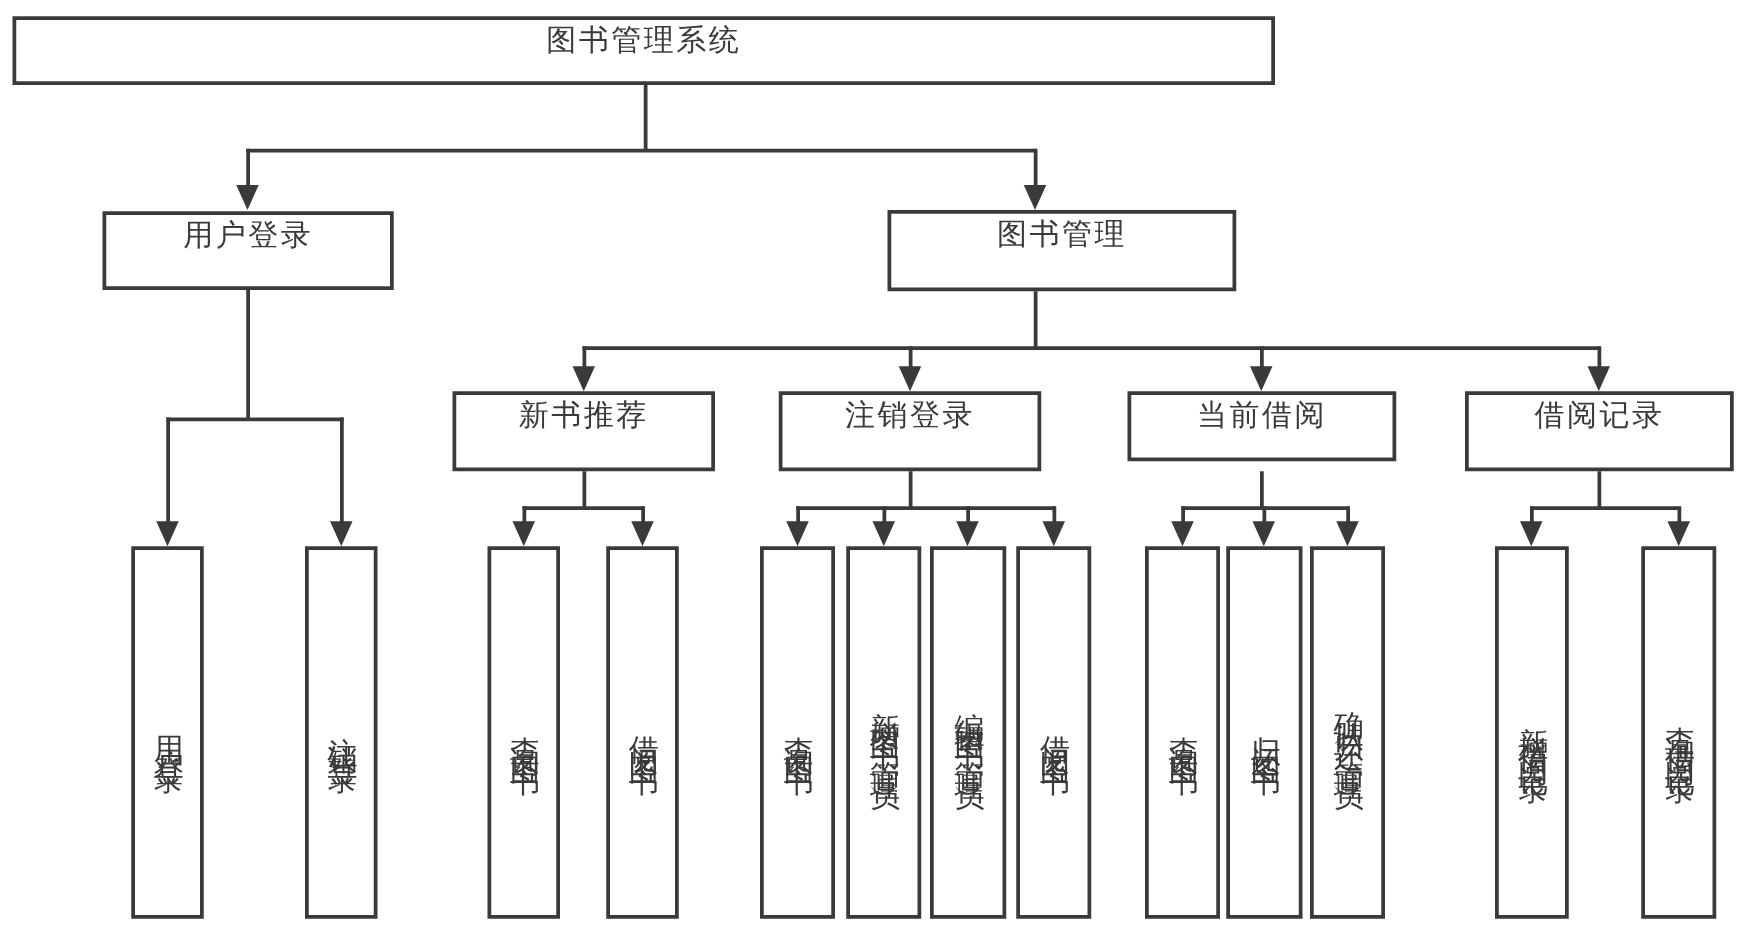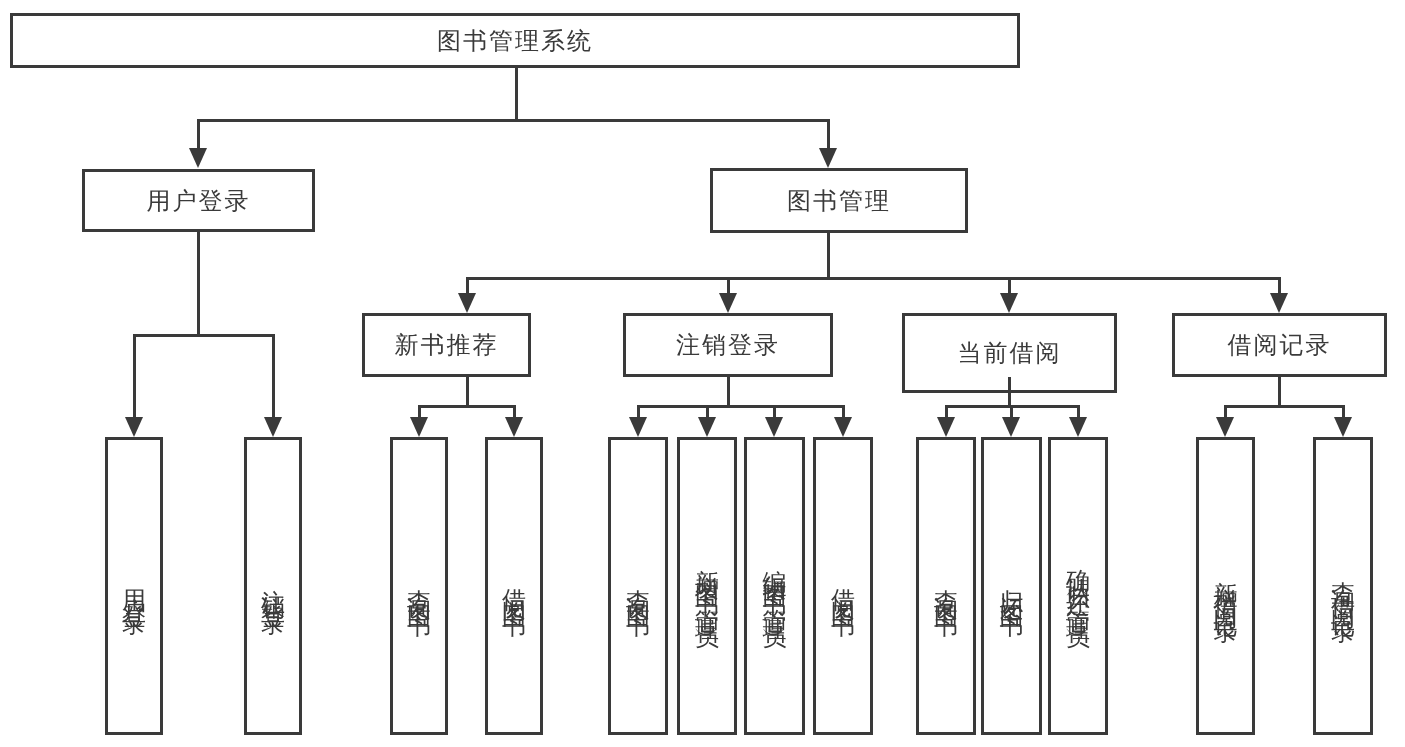--- a/index.html
+++ b/index.html
@@ -12,21 +12,20 @@
     font-family: "Liberation Sans", "DejaVu Sans", sans-serif;
     color: #3a3a3a;
     overflow: hidden;
   }
   
   .node {
     position: absolute;
     background: #ffffff;
     border: 3px solid #3a3a3a;
     display: flex;
-    align-items: center;
     justify-content: center;
   }
   .node .hlabel {
     font-size: 24px;
     letter-spacing: 2px;
     color: #3a3a3a;
     white-space: nowrap;
   }
   .leaf {
     position: absolute;
@@ -80,21 +79,21 @@
   <div class="vline" style="left:515px; top:68px;  height:53px;"></div>
   <div class="hline" style="left:197px; top:119px; width:632px;"></div>
   <div class="vline" style="left:197px; top:119px; height:31px;"></div>
   <div class="arrow" style="left:189px; top:148px;"></div>
   <div class="vline" style="left:827px; top:119px; height:31px;"></div>
   <div class="arrow" style="left:819px; top:148px;"></div>
 
   <div class="node" style="left:82px; top:169px; width:233px; height:63px;">
     <span class="hlabel">用户登录</span>
   </div>
-  <div class="node" style="left:710px; top:168px; width:258px; height:65px;">
+  <div class="node" style="left:710px; top:168px; width:279px; height:65px;">
     <span class="hlabel">图书管理</span>
   </div>
 
   <div class="vline" style="left:197px; top:232px; height:104px;"></div>
   <div class="hline" style="left:133px; top:334px; width:142px;"></div>
   <div class="vline" style="left:133px; top:334px; height:85px;"></div>
   <div class="arrow" style="left:125px; top:417px;"></div>
   <div class="vline" style="left:272px; top:334px; height:85px;"></div>
   <div class="arrow" style="left:264px; top:417px;"></div>
 
@@ -102,27 +101,27 @@
   <div class="hline" style="left:466px; top:277px; width:814px;"></div>
   <div class="vline" style="left:466px; top:277px; height:18px;"></div>
   <div class="arrow" style="left:458px; top:293px;"></div>
   <div class="vline" style="left:727px; top:277px; height:18px;"></div>
   <div class="arrow" style="left:719px; top:293px;"></div>
   <div class="vline" style="left:1008px; top:277px; height:18px;"></div>
   <div class="arrow" style="left:1000px; top:293px;"></div>
   <div class="vline" style="left:1278px; top:277px; height:18px;"></div>
   <div class="arrow" style="left:1270px; top:293px;"></div>
 
-  <div class="node" style="left:362px; top:313px; width:169px; height:64px;">
+  <div class="node" style="left:362px; top:313px; width:210px; height:64px;">
     <span class="hlabel">新书推荐</span>
   </div>
   <div class="node" style="left:623px; top:313px; width:210px; height:64px;">
     <span class="hlabel">注销登录</span>
   </div>
-  <div class="node" style="left:902px; top:313px; width:215px; height:80px;">
+  <div class="node" style="left:902px; top:313px; width:215px; height:56px;">
     <span class="hlabel">当前借阅</span>
   </div>
   <div class="node" style="left:1172px; top:313px; width:215px; height:64px;">
     <span class="hlabel">借阅记录</span>
   </div>
 
   <div class="vline" style="left:466px; top:377px; height:30px;"></div>
   <div class="hline" style="left:418px; top:405px; width:97px;"></div>
   <div class="vline" style="left:418px; top:405px; height:14px;"></div>
   <div class="arrow" style="left:410px; top:417px;"></div>

